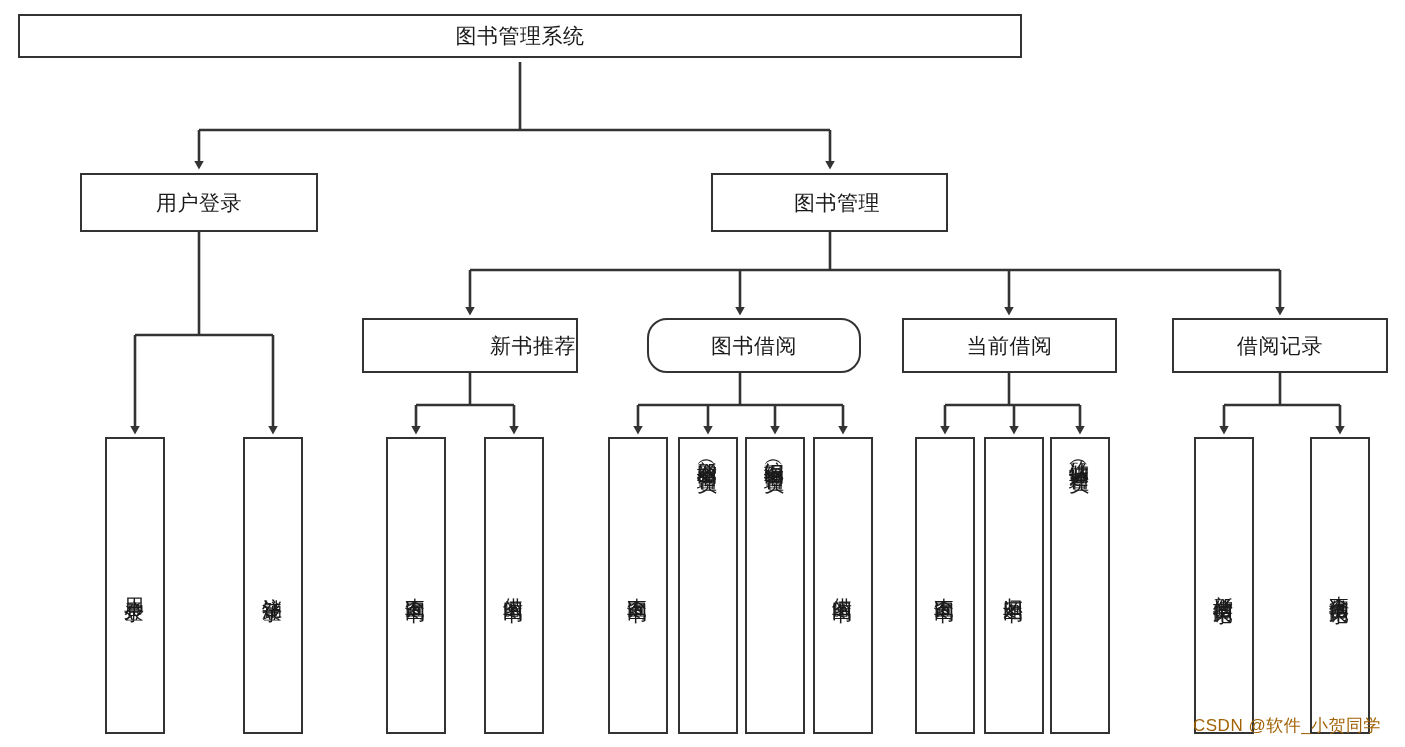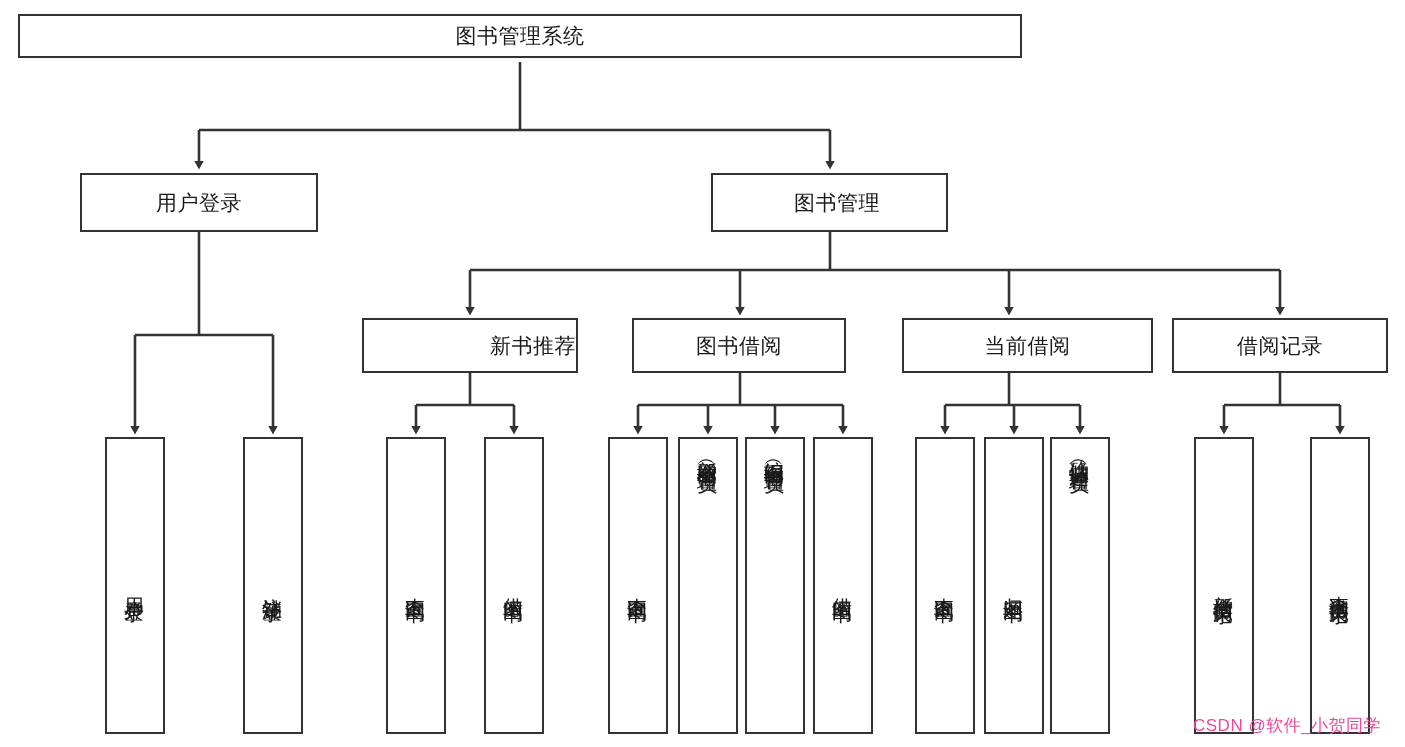--- a/index.html
+++ b/index.html
@@ -54,21 +54,21 @@
     justify-content: flex-start;
   }
   .node.v > span {
     display: block;
     writing-mode: vertical-rl;
     text-orientation: upright;
   }
   .watermark {
     position: absolute;
     font-size: 17px;
-    color: #ec4899;
+    color: #a16207;
     white-space: nowrap;
     letter-spacing: 0.5px;
   }
 </style>
 </head>
 <body>
 
 <div id="canvas">
 
   <svg id="edges" viewBox="0 0 1405 747">
@@ -130,24 +130,24 @@
         <span>用户登录</span>
       </div>
       <div class="node h" style="left: 711px; top: 173px; width: 237px; height: 59px; padding-left: 15px;">
         <span>图书管理</span>
       </div>
     </div>
   <div id="level3-layer">
       <div class="node h" style="left: 362px; top: 318px; width: 216px; height: 55px; justify-content: flex-end;">
         <span>新书推荐</span>
       </div>
-      <div class="node h" style="left: 632px; top: 318px; width: 214px; height: 55px;">
+      <div class="node h" style="left: 647px; top: 318px; width: 214px; height: 55px; border-radius: 20px;">
         <span>图书借阅</span>
       </div>
-      <div class="node h" style="left: 902px; top: 318px; width: 251px; height: 55px;">
+      <div class="node h" style="left: 902px; top: 318px; width: 215px; height: 55px;">
         <span>当前借阅</span>
       </div>
       <div class="node h" style="left: 1172px; top: 318px; width: 216px; height: 55px;">
         <span>借阅记录</span>
       </div>
     </div>
   <div id="leaf-layer">
       <div class="node v" style="left: 105px; top: 437px; width: 60px; height: 297px;">
         <span>用户登录</span>
       </div>

